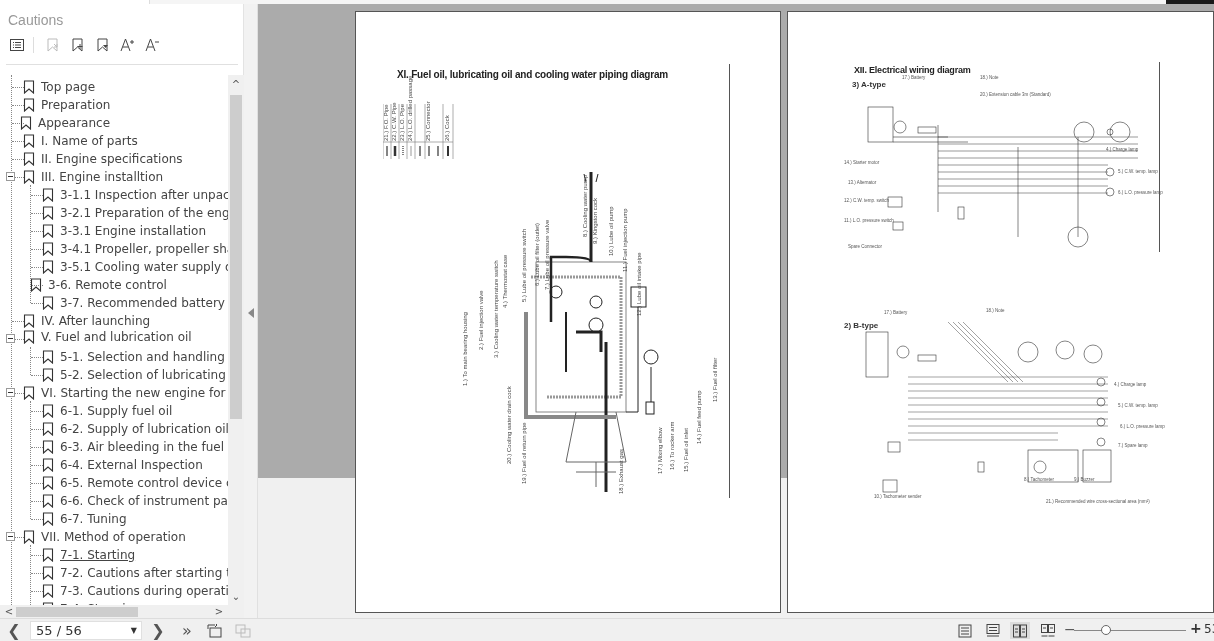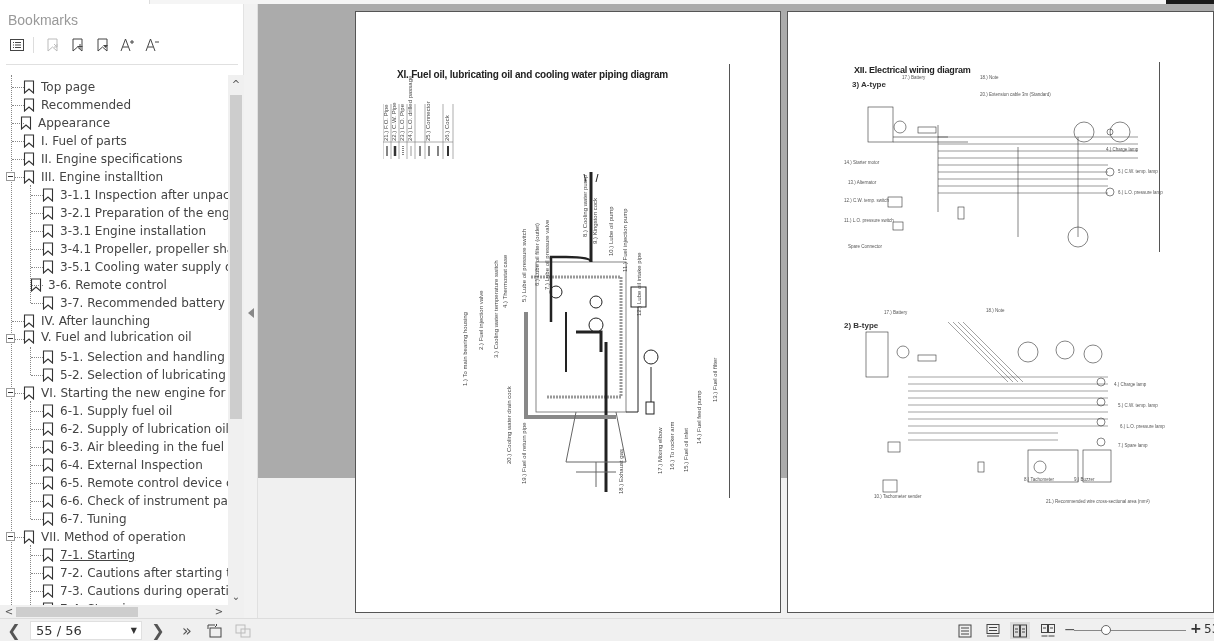--- a/index.html
+++ b/index.html
@@ -67,21 +67,21 @@
 </head>
 <body>
 
 <div class="app">
   <div class="topstrip">
     <div class="tabedge"></div>
     <div class="dark"></div>
   </div>
 
   <div class="sidebar">
-    <div class="sb-title">Bookmarks</div>
+    <div class="sb-title">Cautions</div>
     <div class="sb-tools">
       <div class="tool">
         <svg width="14" height="12" viewBox="0 0 14 12">
             <rect x="0.5" y="0.5" width="13" height="11" fill="none" stroke="#444"></rect>
             <line x1="3" y1="3.5" x2="4" y2="3.5" stroke="#444"></line>
             <line x1="5" y1="3.5" x2="11" y2="3.5" stroke="#444"></line>
             <line x1="3" y1="6" x2="4" y2="6" stroke="#444"></line>
             <line x1="5" y1="6" x2="11" y2="6" stroke="#444"></line>
             <line x1="3" y1="8.5" x2="4" y2="8.5" stroke="#444"></line>
             <line x1="5" y1="8.5" x2="11" y2="8.5" stroke="#444"></line>
@@ -128,35 +128,35 @@
           <svg class="bm" viewBox="0 0 12 14">
             <path d="M1.5 1 H10.5 V13 L6 9 L1.5 13 Z" fill="none" stroke="#333" stroke-width="1.1"></path>
           </svg>
           <span class="lbl">Top page</span>
         </div>
         <div class="hline" style="left: 12px; top: 30px; width: 12px;"></div>
         <div class="tree-item" style="top: 21px; left: 23px;">
           <svg class="bm" viewBox="0 0 12 14">
             <path d="M1.5 1 H10.5 V13 L6 9 L1.5 13 Z" fill="none" stroke="#333" stroke-width="1.1"></path>
           </svg>
-          <span class="lbl">Recommended</span>
+          <span class="lbl">Preparation</span>
         </div>
         <div class="hline" style="left: 12px; top: 48px; width: 12px;"></div>
         <div class="tree-item" style="top: 39px; left: 20px;">
           <svg class="bm" viewBox="0 0 12 14">
             <path d="M1.5 1 H10.5 V13 L6 9 L1.5 13 Z" fill="none" stroke="#333" stroke-width="1.1"></path>
           </svg>
           <span class="lbl">Appearance</span>
         </div>
         <div class="hline" style="left: 12px; top: 66px; width: 12px;"></div>
         <div class="tree-item" style="top: 57px; left: 23px;">
           <svg class="bm" viewBox="0 0 12 14">
             <path d="M1.5 1 H10.5 V13 L6 9 L1.5 13 Z" fill="none" stroke="#333" stroke-width="1.1"></path>
           </svg>
-          <span class="lbl">I. Fuel of parts</span>
+          <span class="lbl">I. Name of parts</span>
         </div>
         <div class="hline" style="left: 12px; top: 84px; width: 12px;"></div>
         <div class="tree-item" style="top: 75px; left: 23px;">
           <svg class="bm" viewBox="0 0 12 14">
             <path d="M1.5 1 H10.5 V13 L6 9 L1.5 13 Z" fill="none" stroke="#333" stroke-width="1.1"></path>
           </svg>
           <span class="lbl">II. Engine specifications</span>
         </div>
         <div class="hline" style="left: 12px; top: 102px; width: 12px;"></div>
         <div class="expander" style="left: 6px; top: 97px;"></div>

